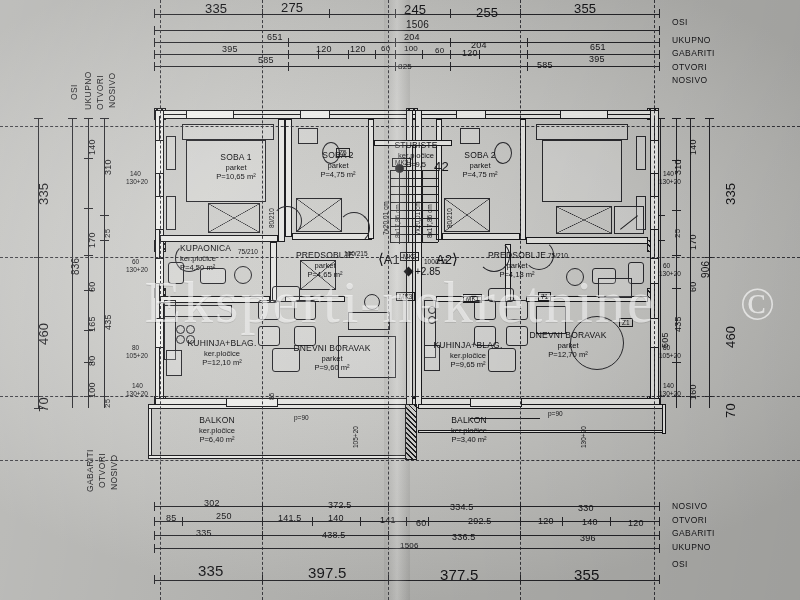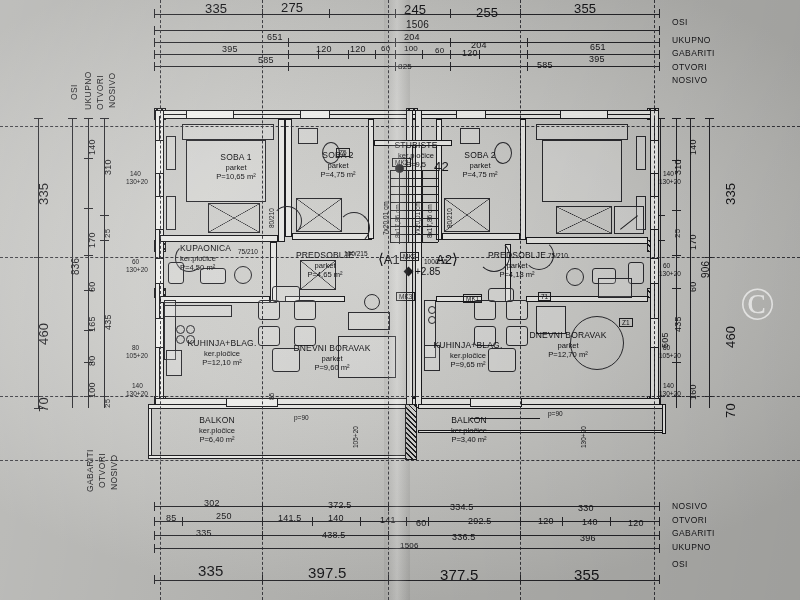--- a/index.html
+++ b/index.html
@@ -635,14 +635,15 @@
 
   <div>
     <div class="legend rot" style="left:108px;top:490px;">NOSIVO</div>
     <div class="legend rot" style="left:96px;top:488px;">OTVORI</div>
     <div class="legend rot" style="left:84px;top:492px;">GABARITI</div>
   </div>
 
   <div id="shade"></div>
   <div id="crease"></div>
 
+  <div id="wm">Eksperti-nekretnine</div>
   <div id="wmc">©</div>
 </div>
 
 </body></html>

